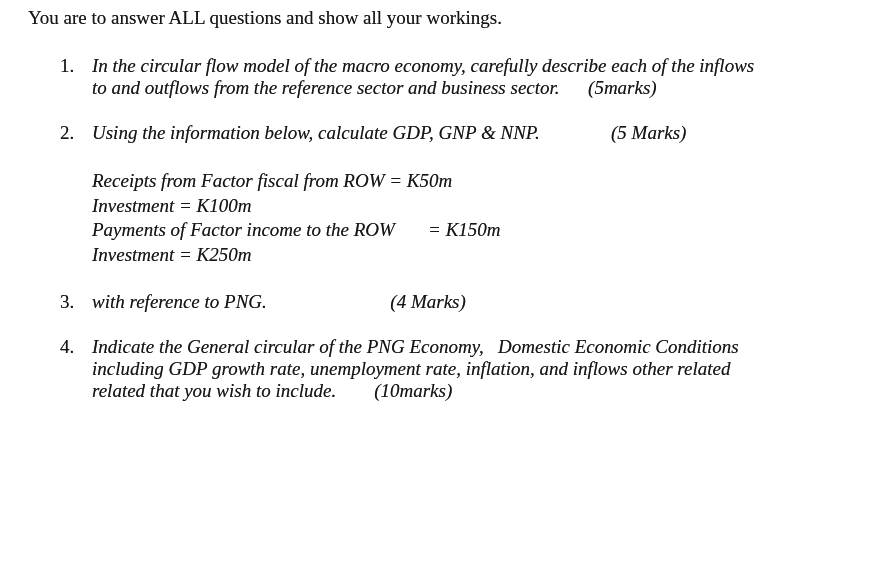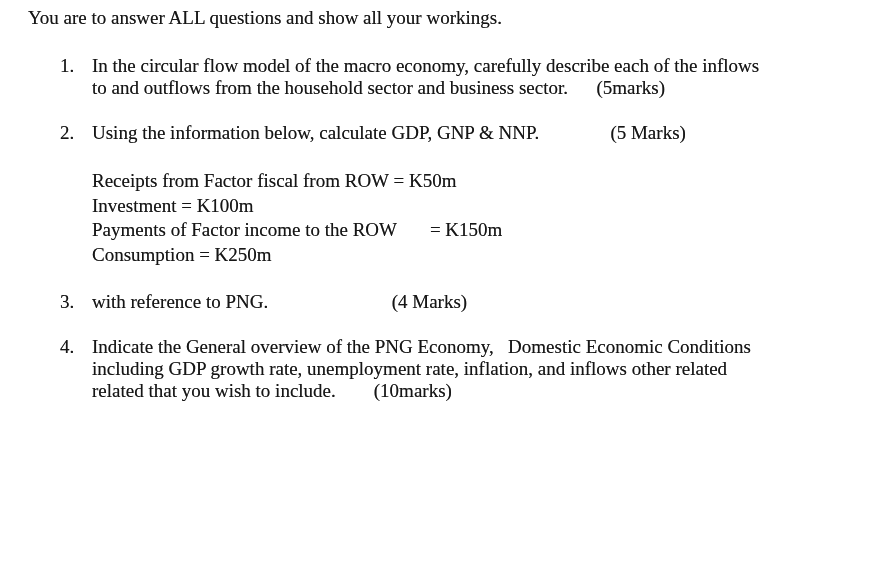--- a/index.html
+++ b/index.html
@@ -32,20 +32,21 @@
     margin-left: 32px;
   }
   .qnum {
     flex: none;
     width: 32px;
     line-height: 22px;
   }
   .qbody {
     flex: 1;
     min-width: 0;
+    font-style: italic;
   }
   .qline {
     line-height: 22px;
     white-space: pre-wrap;
   }
   .q1 { margin-top: 26px; }
   .q2 { margin-top: 23px; }
   .q3 { margin-top: 24px; }
   .q4 { margin-top: 23px; }
   .q3 .qline + .qline { margin-top: 6px; }
@@ -61,46 +62,46 @@
 <body>
 
 <div class="page">
 
   <div class="instruction">You are to answer ALL questions and show all your workings.</div>
 
   <div class="question q1">
     <div class="qnum">1.</div>
     <div class="qbody">
       <div class="qline">In the circular flow model of the macro economy, carefully describe each of the inflows</div>
-      <div class="qline">to and outflows from the household sector and business sector.      (5marks)</div>
+      <div class="qline">to and outflows from the reference sector and business sector.      (5marks)</div>
     </div>
   </div>
 
   <div class="question q2">
     <div class="qnum">2.</div>
     <div class="qbody">
       <div class="qline">Using the information below, calculate GDP, GNP &amp; NNP.               (5 Marks)</div>
       <div class="data-block">
         <div class="data-line">Receipts from Factor fiscal from ROW = K50m</div>
         <div class="data-line">Investment = K100m</div>
         <div class="data-line">Payments of Factor income to the ROW       = K150m</div>
-        <div class="data-line">Consumption = K250m</div>
+        <div class="data-line">Investment = K250m</div>
       </div>
     </div>
   </div>
 
   <div class="question q3">
     <div class="qnum">3.</div>
     <div class="qbody">
       <div class="qline">with reference to PNG.                          (4 Marks)</div>
     </div>
   </div>
 
   <div class="question q4">
     <div class="qnum">4.</div>
     <div class="qbody">
-      <div class="qline">Indicate the General overview of the PNG Economy,   Domestic Economic Conditions</div>
+      <div class="qline">Indicate the General circular of the PNG Economy,   Domestic Economic Conditions</div>
       <div class="qline">including GDP growth rate, unemployment rate, inflation, and inflows other related</div>
       <div class="qline">related that you wish to include.        (10marks)</div>
     </div>
   </div>
 
 </div>
 
 </body></html>

